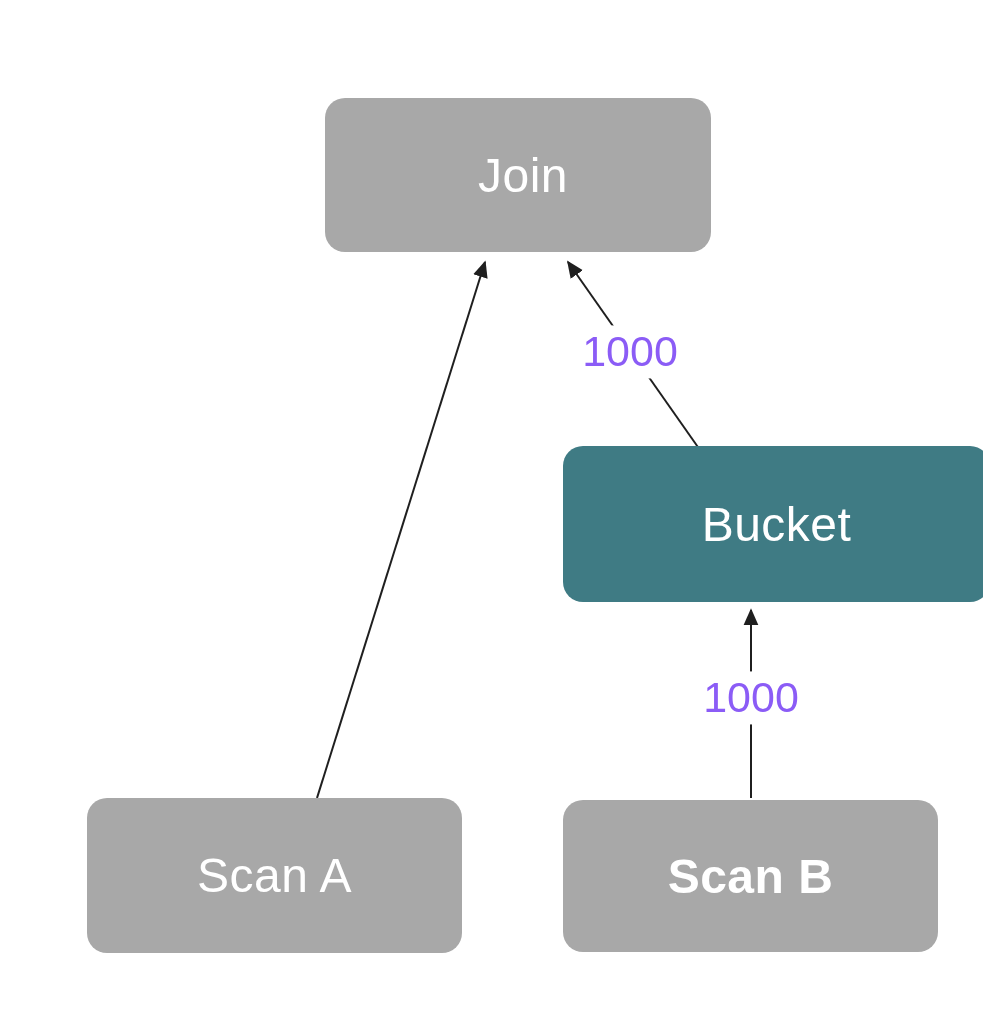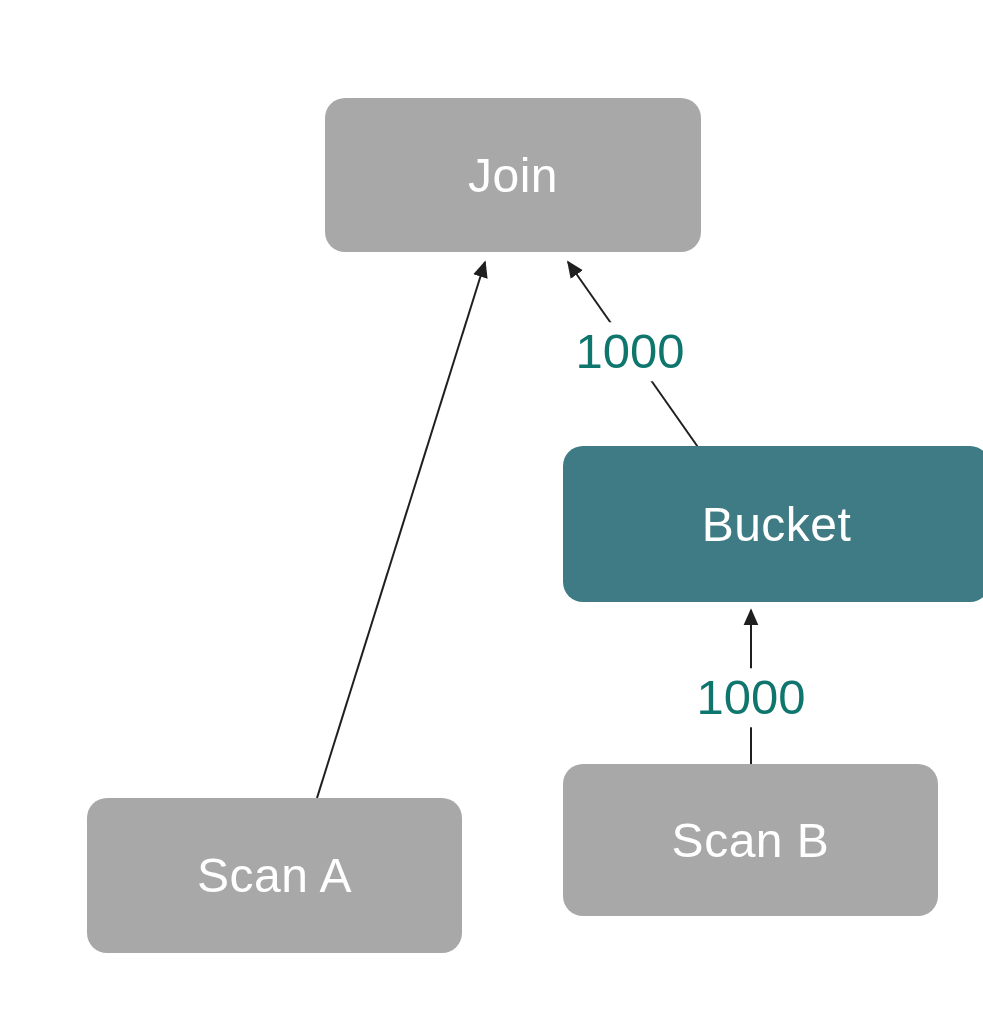--- a/index.html
+++ b/index.html
@@ -30,31 +30,31 @@
     justify-content: center;
     border-radius: 20px;
     color: #ffffff;
     font-size: 48px;
     letter-spacing: 0.5px;
     user-select: none;
   }
   .node-gray { background: #a8a8a8; }
   .node-teal { background: #3f7b84; }
 
-  .node-join   { left: 325px; top:  98px; width: 376px; height: 154px; }
+  .node-join   { left: 325px; top:  98px; width: 376px; height: 154px; padding-left: 10px; }
   .node-bucket { left: 563px; top: 446px; width: 427px; height: 156px; }
   .node-scan-a { left: 87px; top: 798px; width: 375px; height: 155px; }
-  .node-scan-b { left: 563px; top: 764px; width: 375px; height: 152px; }
+  .node-scan-b { left: 563px; top: 800px; width: 375px; height: 152px; font-weight: bold; }
 
   .edge-label {
     position: absolute;
     transform: translate(-50%, -50%);
     background: #ffffff;
-    color: #0f766e;
-    font-size: 49px;
+    color: #8b5cf6;
+    font-size: 43px;
     line-height: 1.05;
     padding: 4px 10px;
     white-space: nowrap;
     user-select: none;
   }
   .label-5000       { left: 391px; top: 550px; }
   .label-1000-upper { left: 630px; top: 352px; }
   .label-1000-lower { left: 751px; top: 698px; }
 </style>
 </head>

